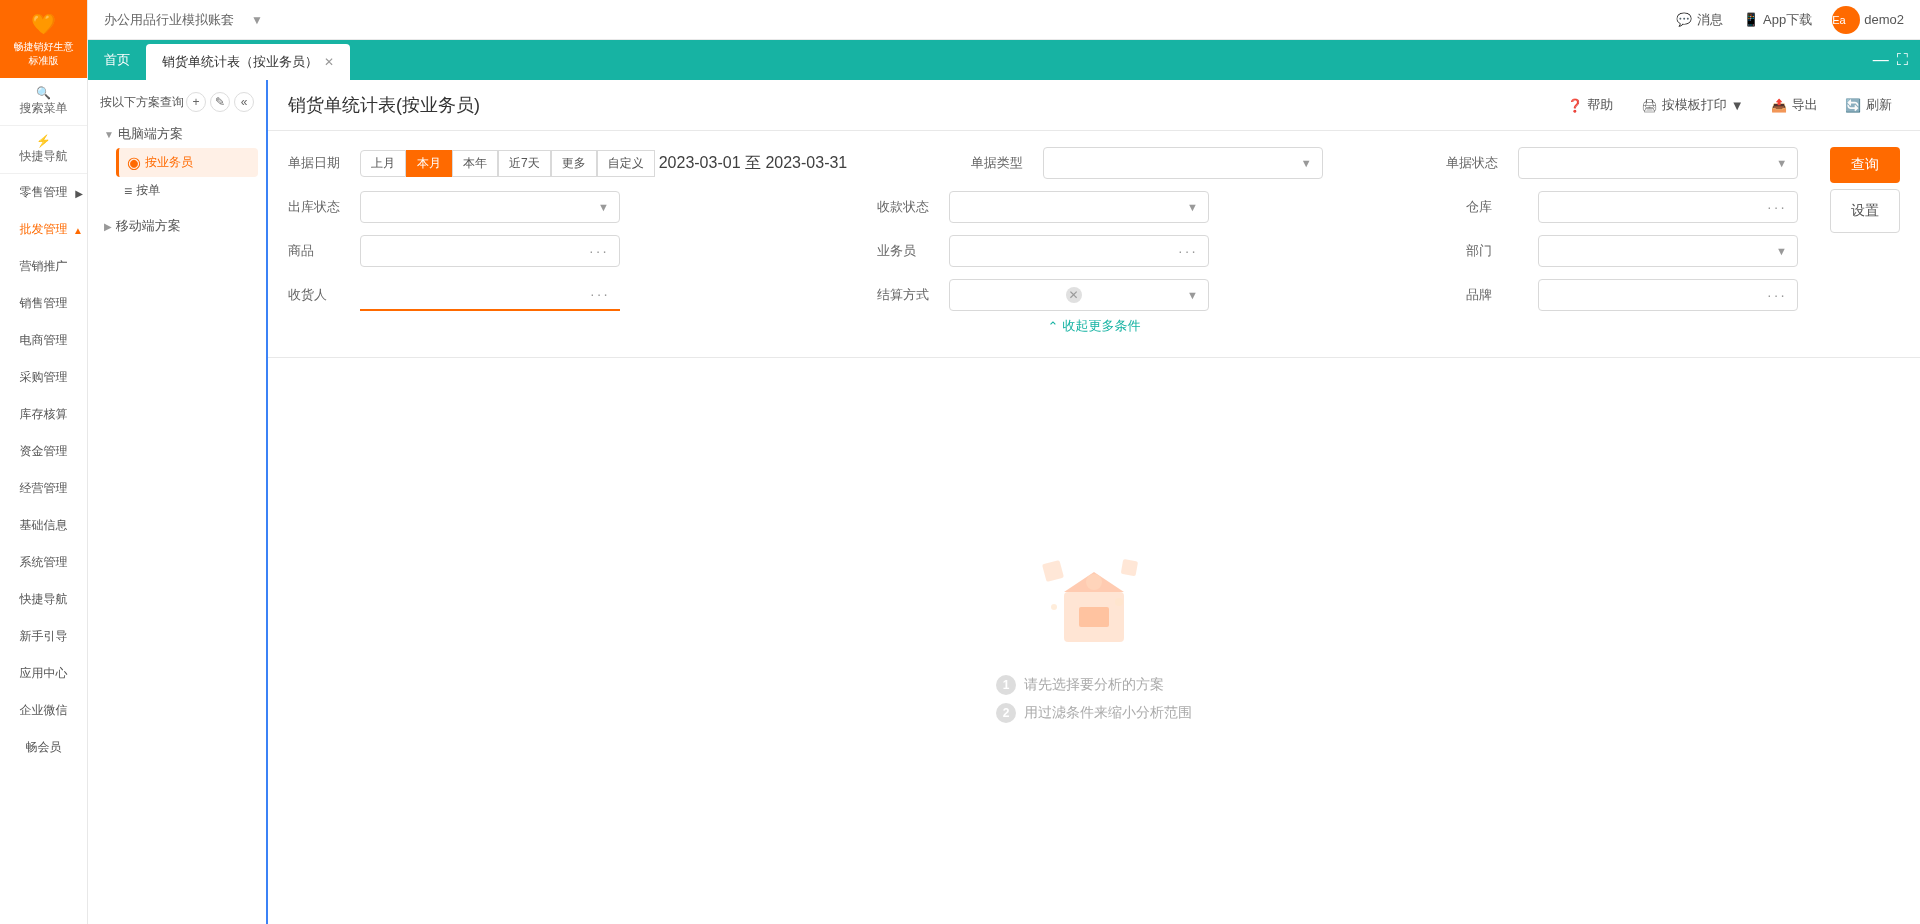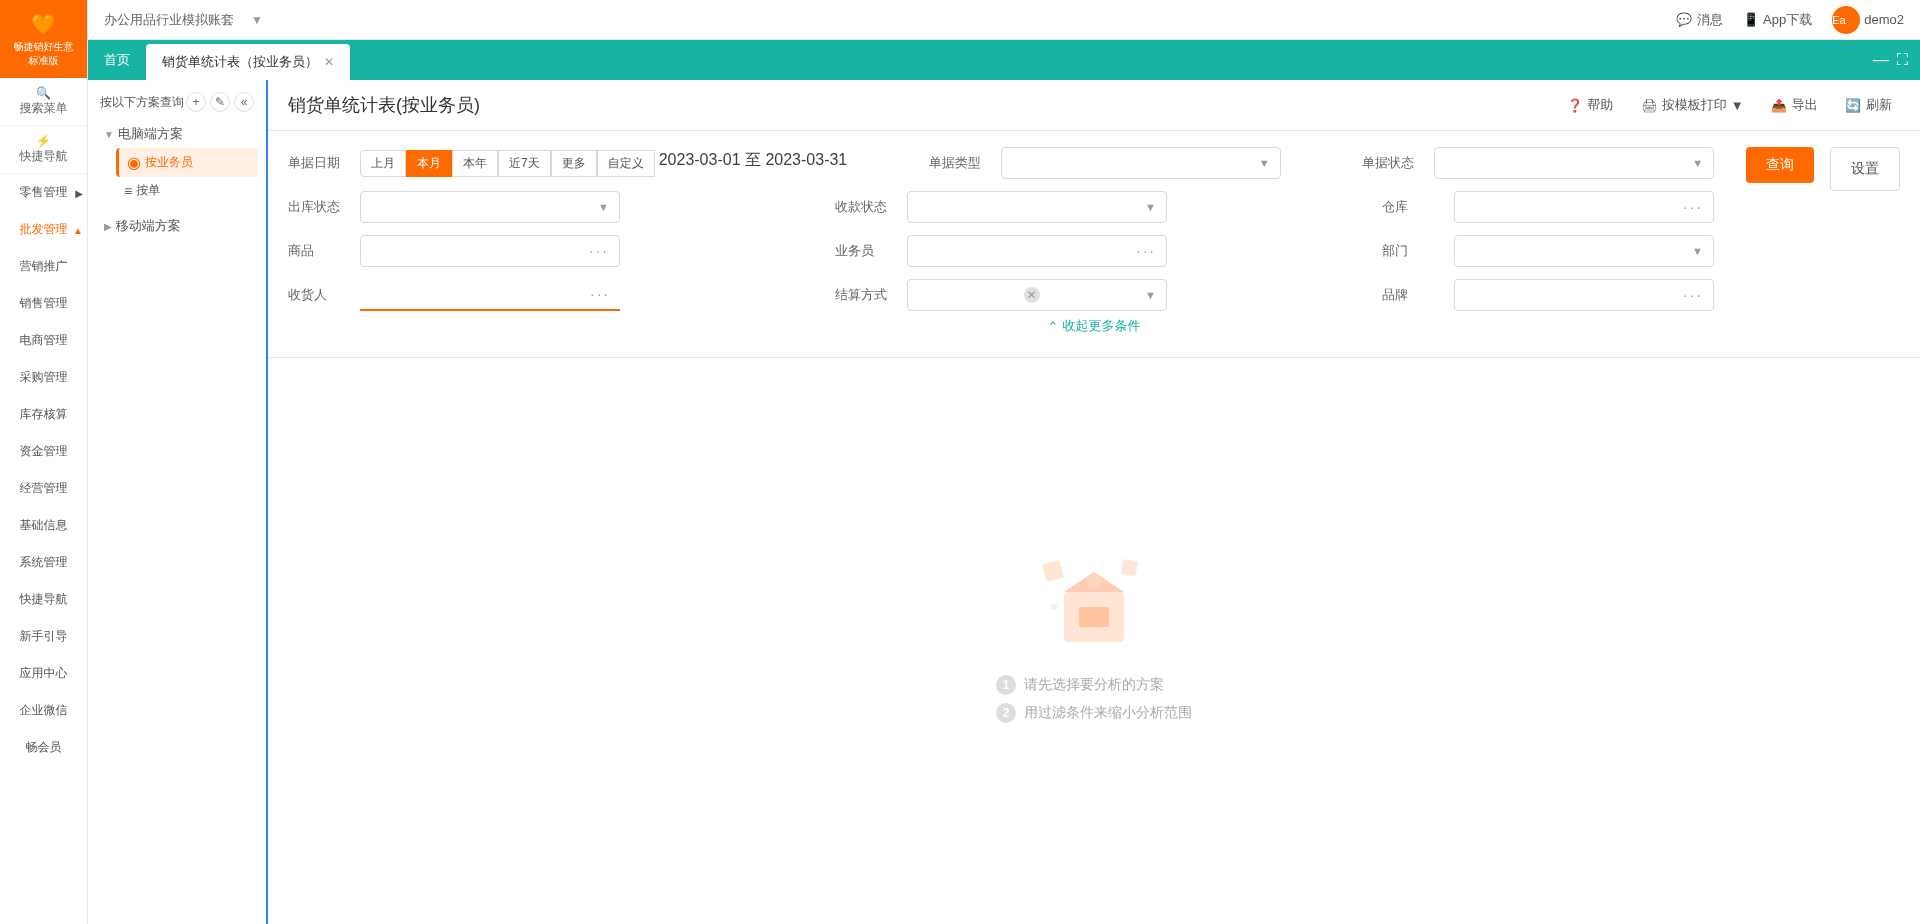--- a/index.html
+++ b/index.html
@@ -64,34 +64,34 @@
     
     .filter-area { background: #fff; padding: 16px 20px; border-bottom: 1px solid #e8e8e8; flex-shrink: 0; }
     .filter-row { display: flex; align-items: center; gap: 12px; margin-bottom: 12px; }
     .filter-row:last-child { margin-bottom: 0; }
     .filter-label { width: 60px; color: #666; font-size: 13px; flex-shrink: 0; }
     .filter-input { flex: 1; max-width: 320px; border: 1px solid #d9d9d9; border-radius: 4px; padding: 5px 10px; font-size: 13px; color: #333; display: flex; align-items: center; justify-content: space-between; cursor: pointer; background: #fff; height: 32px; }
     .filter-input.underline { border: none; border-bottom: 2px solid #ff6a00; border-radius: 0; }
     .filter-input-arrow { color: #999; font-size: 11px; }
     .filter-input-dots { color: #999; font-size: 14px; letter-spacing: 2px; }
     .filter-input-x { color: #999; cursor: pointer; font-size: 12px; background: #e0e0e0; border-radius: 50%; width: 16px; height: 16px; display: flex; align-items: center; justify-content: center; }
-    .date-filter { display: flex; align-items: flex-start; gap: 0; }
+    .date-filter { display: flex; align-items: center; gap: 0; }
     .date-btn { padding: 4px 10px; border: 1px solid #d9d9d9; cursor: pointer; font-size: 12px; color: #555; background: #fff; }
     .date-btn:first-child { border-radius: 4px 0 0 4px; }
     .date-btn:last-child { border-radius: 0 4px 4px 0; }
     .date-btn.active { background: #ff6a00; color: #fff; border-color: #ff6a00; }
     .date-range { font-size: 16px; color: #404040; margin-left: 4px; }
 
     
     .filter-collapse-btn { display: flex; align-items: center; justify-content: center; gap: 4px; color: #17b3a3; cursor: pointer; font-size: 13px; padding: 6px 0; }
 
     
     .query-btn { background: #ff6a00; color: #fff; border: none; border-radius: 4px; padding: 6px 20px; font-size: 14px; cursor: pointer; height: 36px; }
     .setting-btn { background: #fff; color: #555; border: 1px solid #d9d9d9; border-radius: 4px; padding: 6px 20px; font-size: 14px; cursor: pointer; height: 44px; }
-    .btn-group { display: flex; flex-direction: row; gap: 16px; margin-left: 16px; }
+    .btn-group { display: flex; flex-direction: column; gap: 6px; margin-left: 16px; }
 
     
     .empty-state { flex: 1; display: flex; flex-direction: column; align-items: center; justify-content: center; background: #fff; color: #999; }
     .empty-steps { list-style: none; text-align: left; }
     .empty-steps li { margin-bottom: 8px; display: flex; align-items: center; gap: 8px; font-size: 14px; color: #aaa; }
     .step-num { width: 20px; height: 20px; border-radius: 50%; background: #ddd; color: #fff; display: flex; align-items: center; justify-content: center; font-size: 12px; font-weight: bold; }
 
     
     ::-webkit-scrollbar { width: 4px; }
     ::-webkit-scrollbar-track { background: #f0f0f0; }

